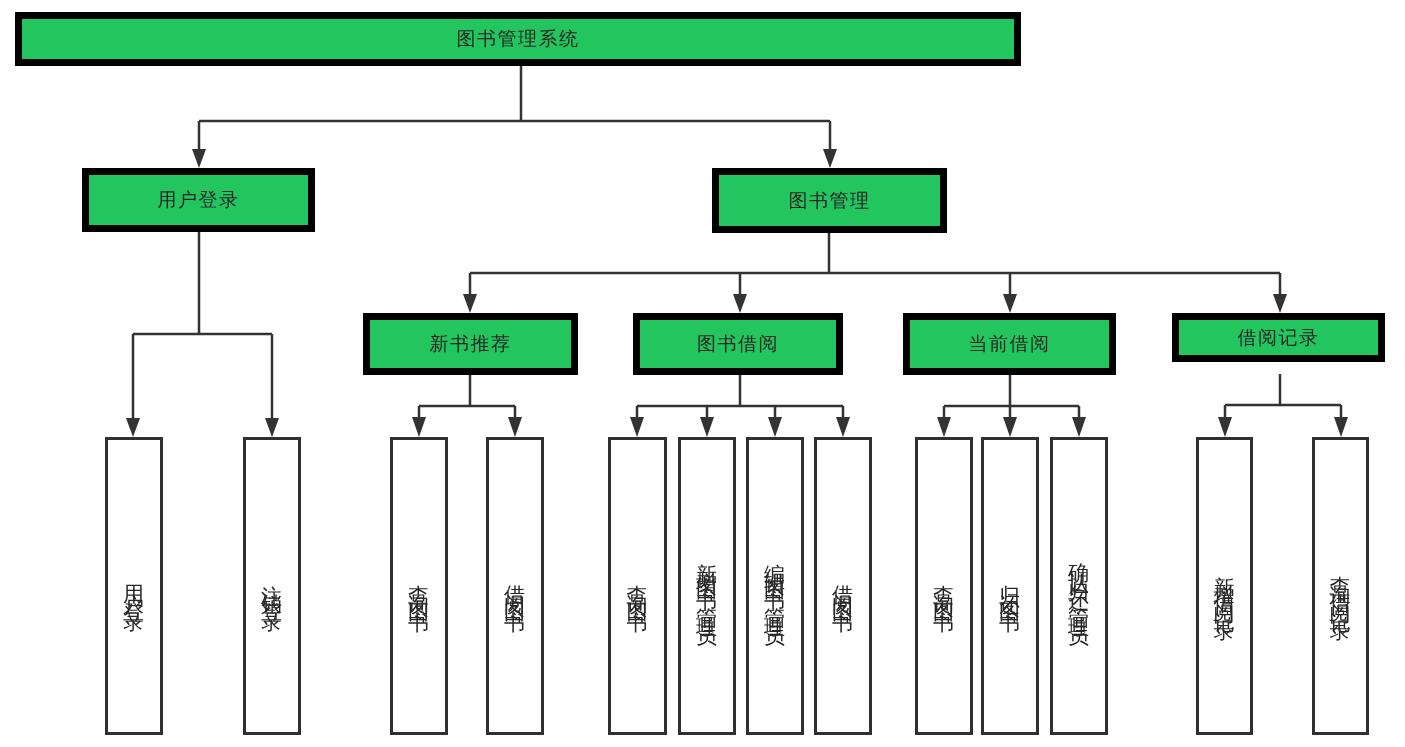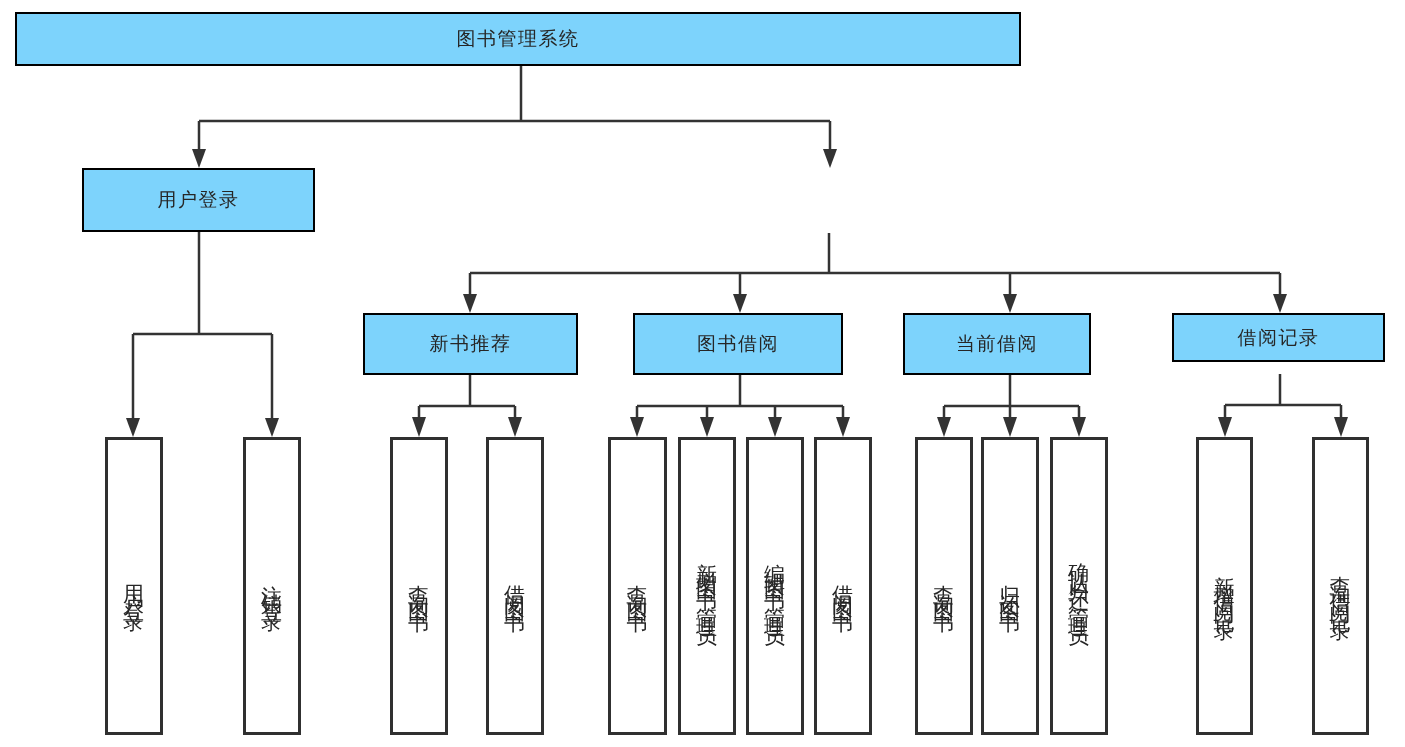--- a/index.html
+++ b/index.html
@@ -6,22 +6,22 @@
   .canvas{
     position:relative;
     width:1405px;height:747px;
     background:#ffffff;
     font-family:"Liberation Sans","DejaVu Sans",sans-serif;
     overflow:hidden;
   }
   svg.wires{position:absolute;left:0;top:0;width:1405px;height:747px;}
   .hbox{
     position:absolute;
-    border:2px solid #000000;
-    background:#7dd3fc;
+    border:7px solid #000000;
+    background:#22c55e;
     display:flex;align-items:center;justify-content:center;
     font-size:19px;color:#262626;letter-spacing:1.5px;
     box-sizing:border-box;
   }
   .vbox{
     position:absolute;
     border:3px solid #303030;
     background:#ffffff;
     display:flex;align-items:center;justify-content:center;
     box-sizing:border-box;
@@ -85,28 +85,31 @@
     </g>
   </svg>
 
   <div class="hbox" style="left:15px;top:12px;width:1006px;height:54px;">
     <span>图书管理系统</span>
   </div>
 
   <div class="hbox" style="left:82px;top:168px;width:233px;height:64px;">
     <span>用户登录</span>
   </div>
+  <div class="hbox" style="left:712px;top:168px;width:235px;height:65px;">
+    <span>图书管理</span>
+  </div>
 
   <div class="hbox" style="left:363px;top:313px;width:215px;height:62px;">
     <span>新书推荐</span>
   </div>
   <div class="hbox" style="left:633px;top:313px;width:210px;height:62px;">
     <span>图书借阅</span>
   </div>
-  <div class="hbox" style="left:903px;top:313px;width:188px;height:62px;justify-content:center;">
+  <div class="hbox" style="left:903px;top:313px;width:213px;height:62px;justify-content:center;">
     <span>当前借阅</span>
   </div>
   <div class="hbox" style="left:1172px;top:313px;width:213px;height:49px;">
     <span>借阅记录</span>
   </div>
 
   <div class="vbox" style="left:105px;top:437px;width:58px;height:298px;">
     <span>用户登录</span>
   </div>
   <div class="vbox" style="left:243px;top:437px;width:58px;height:298px;">

